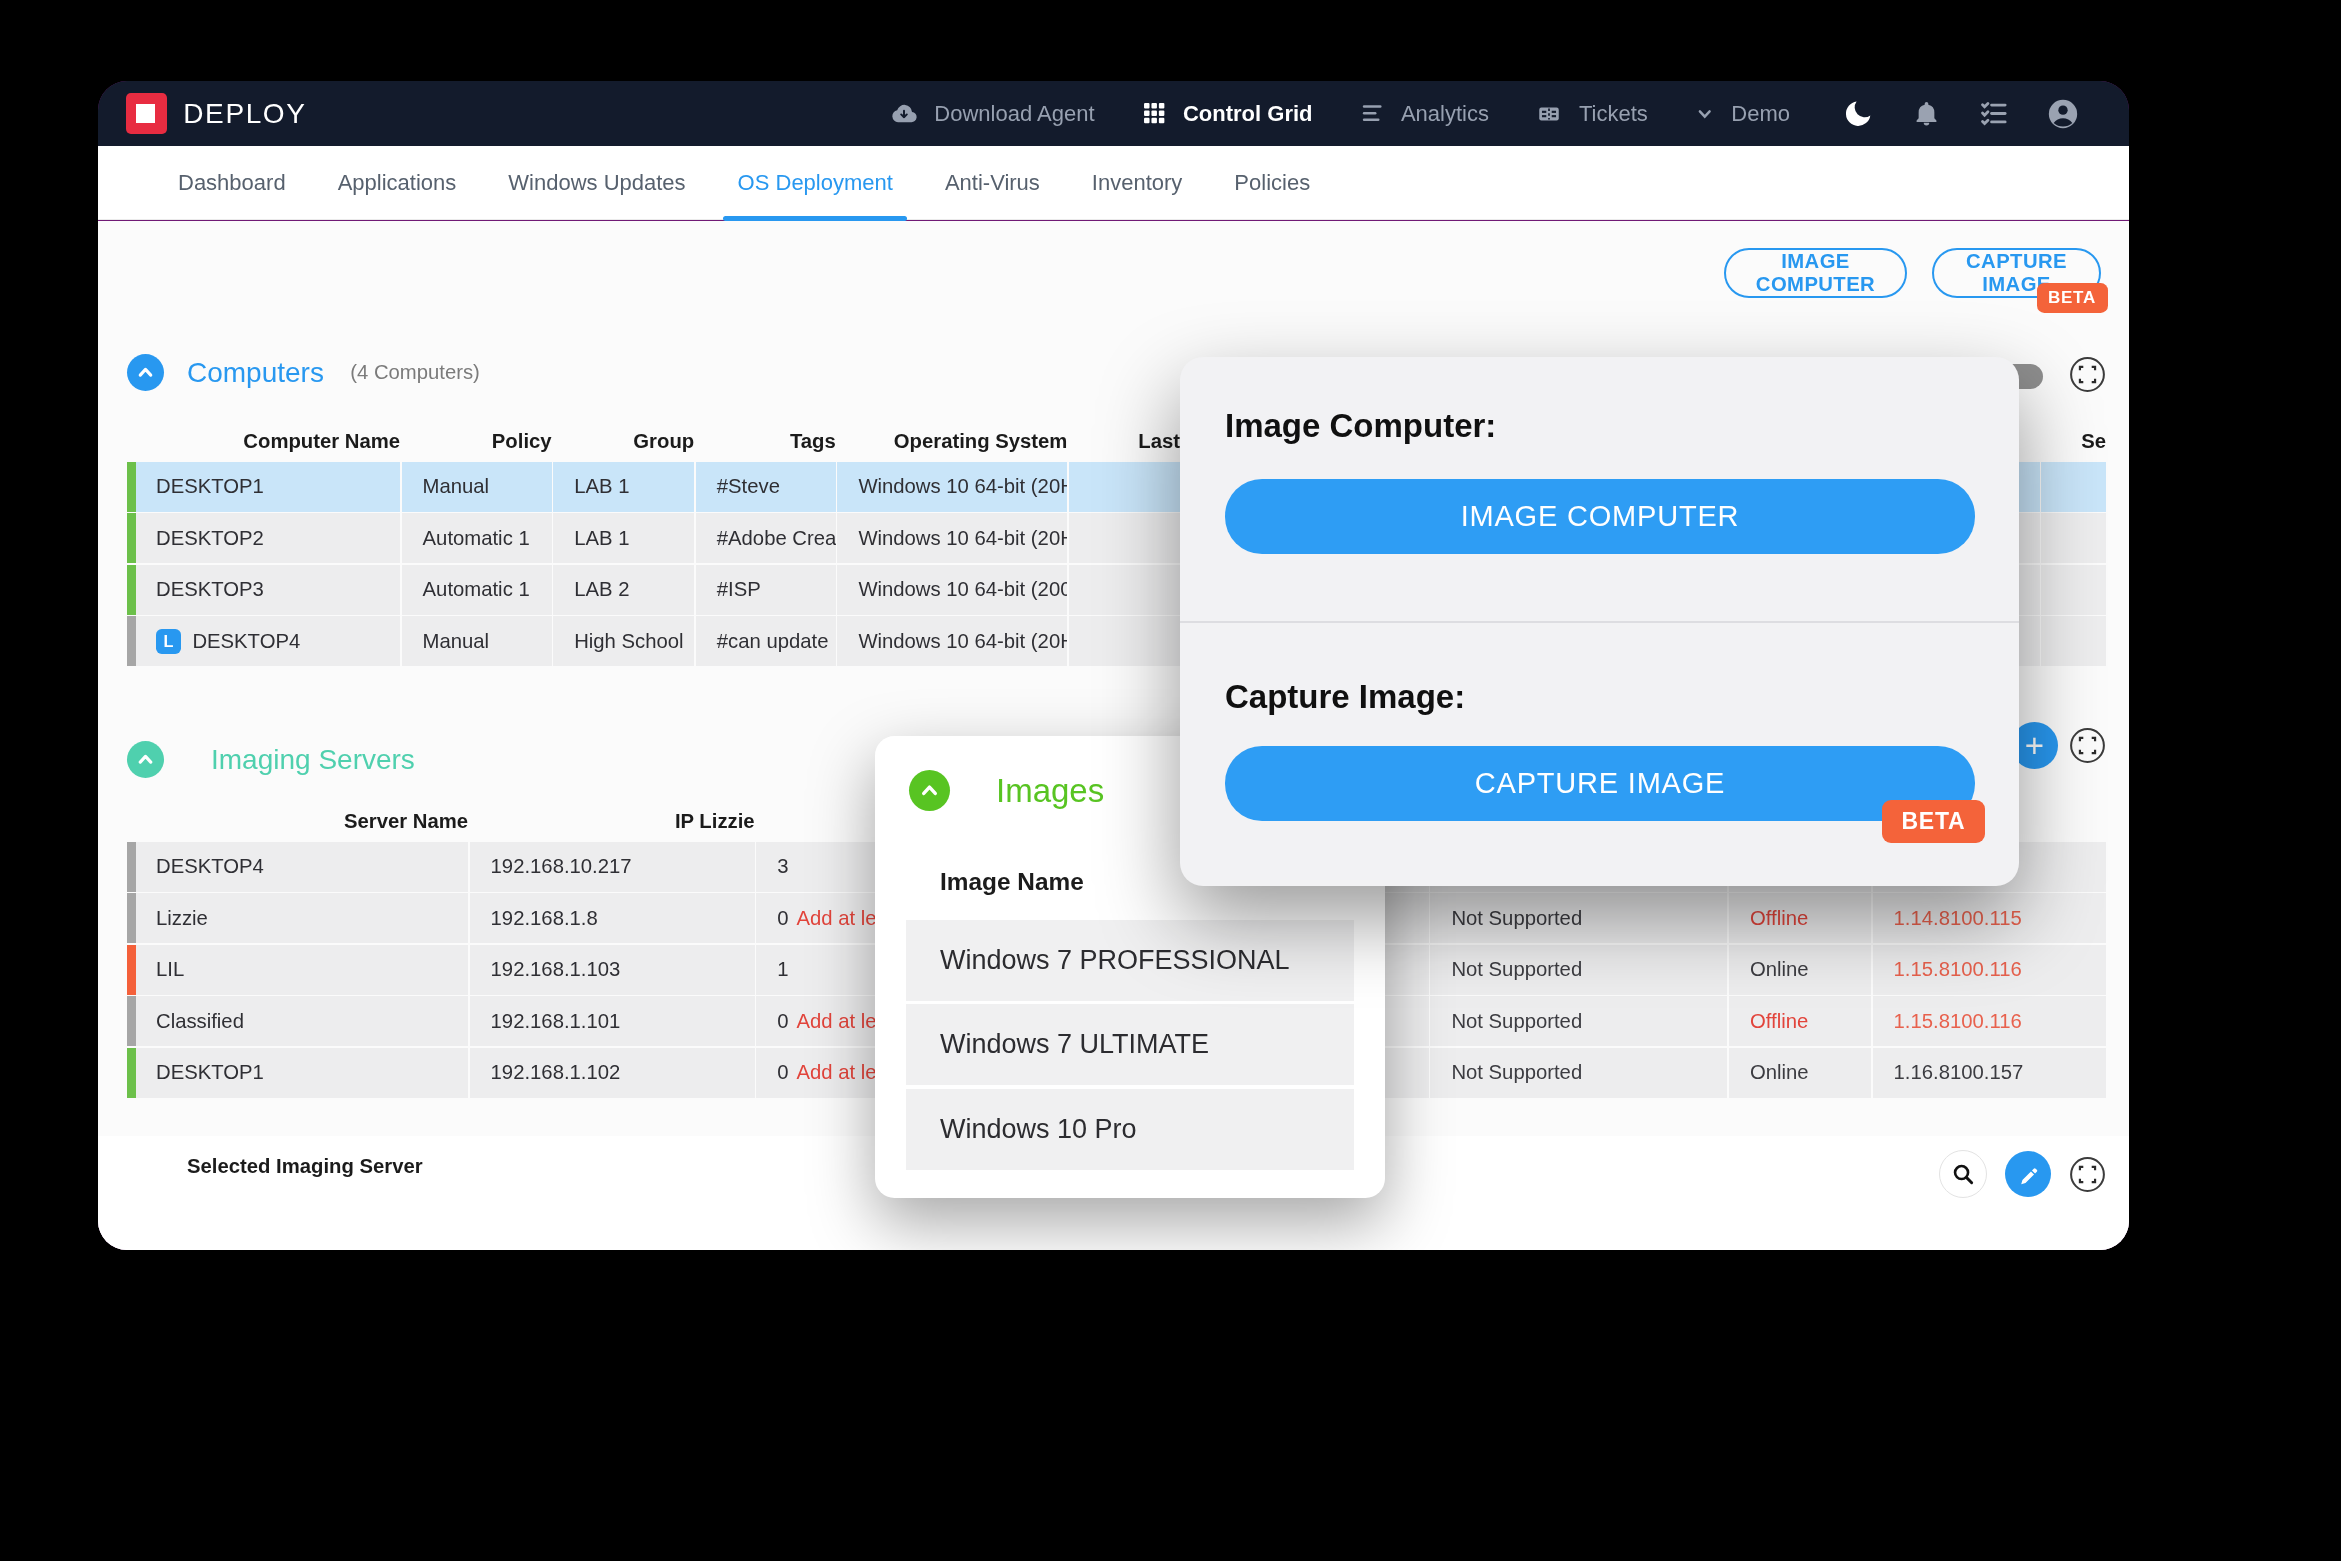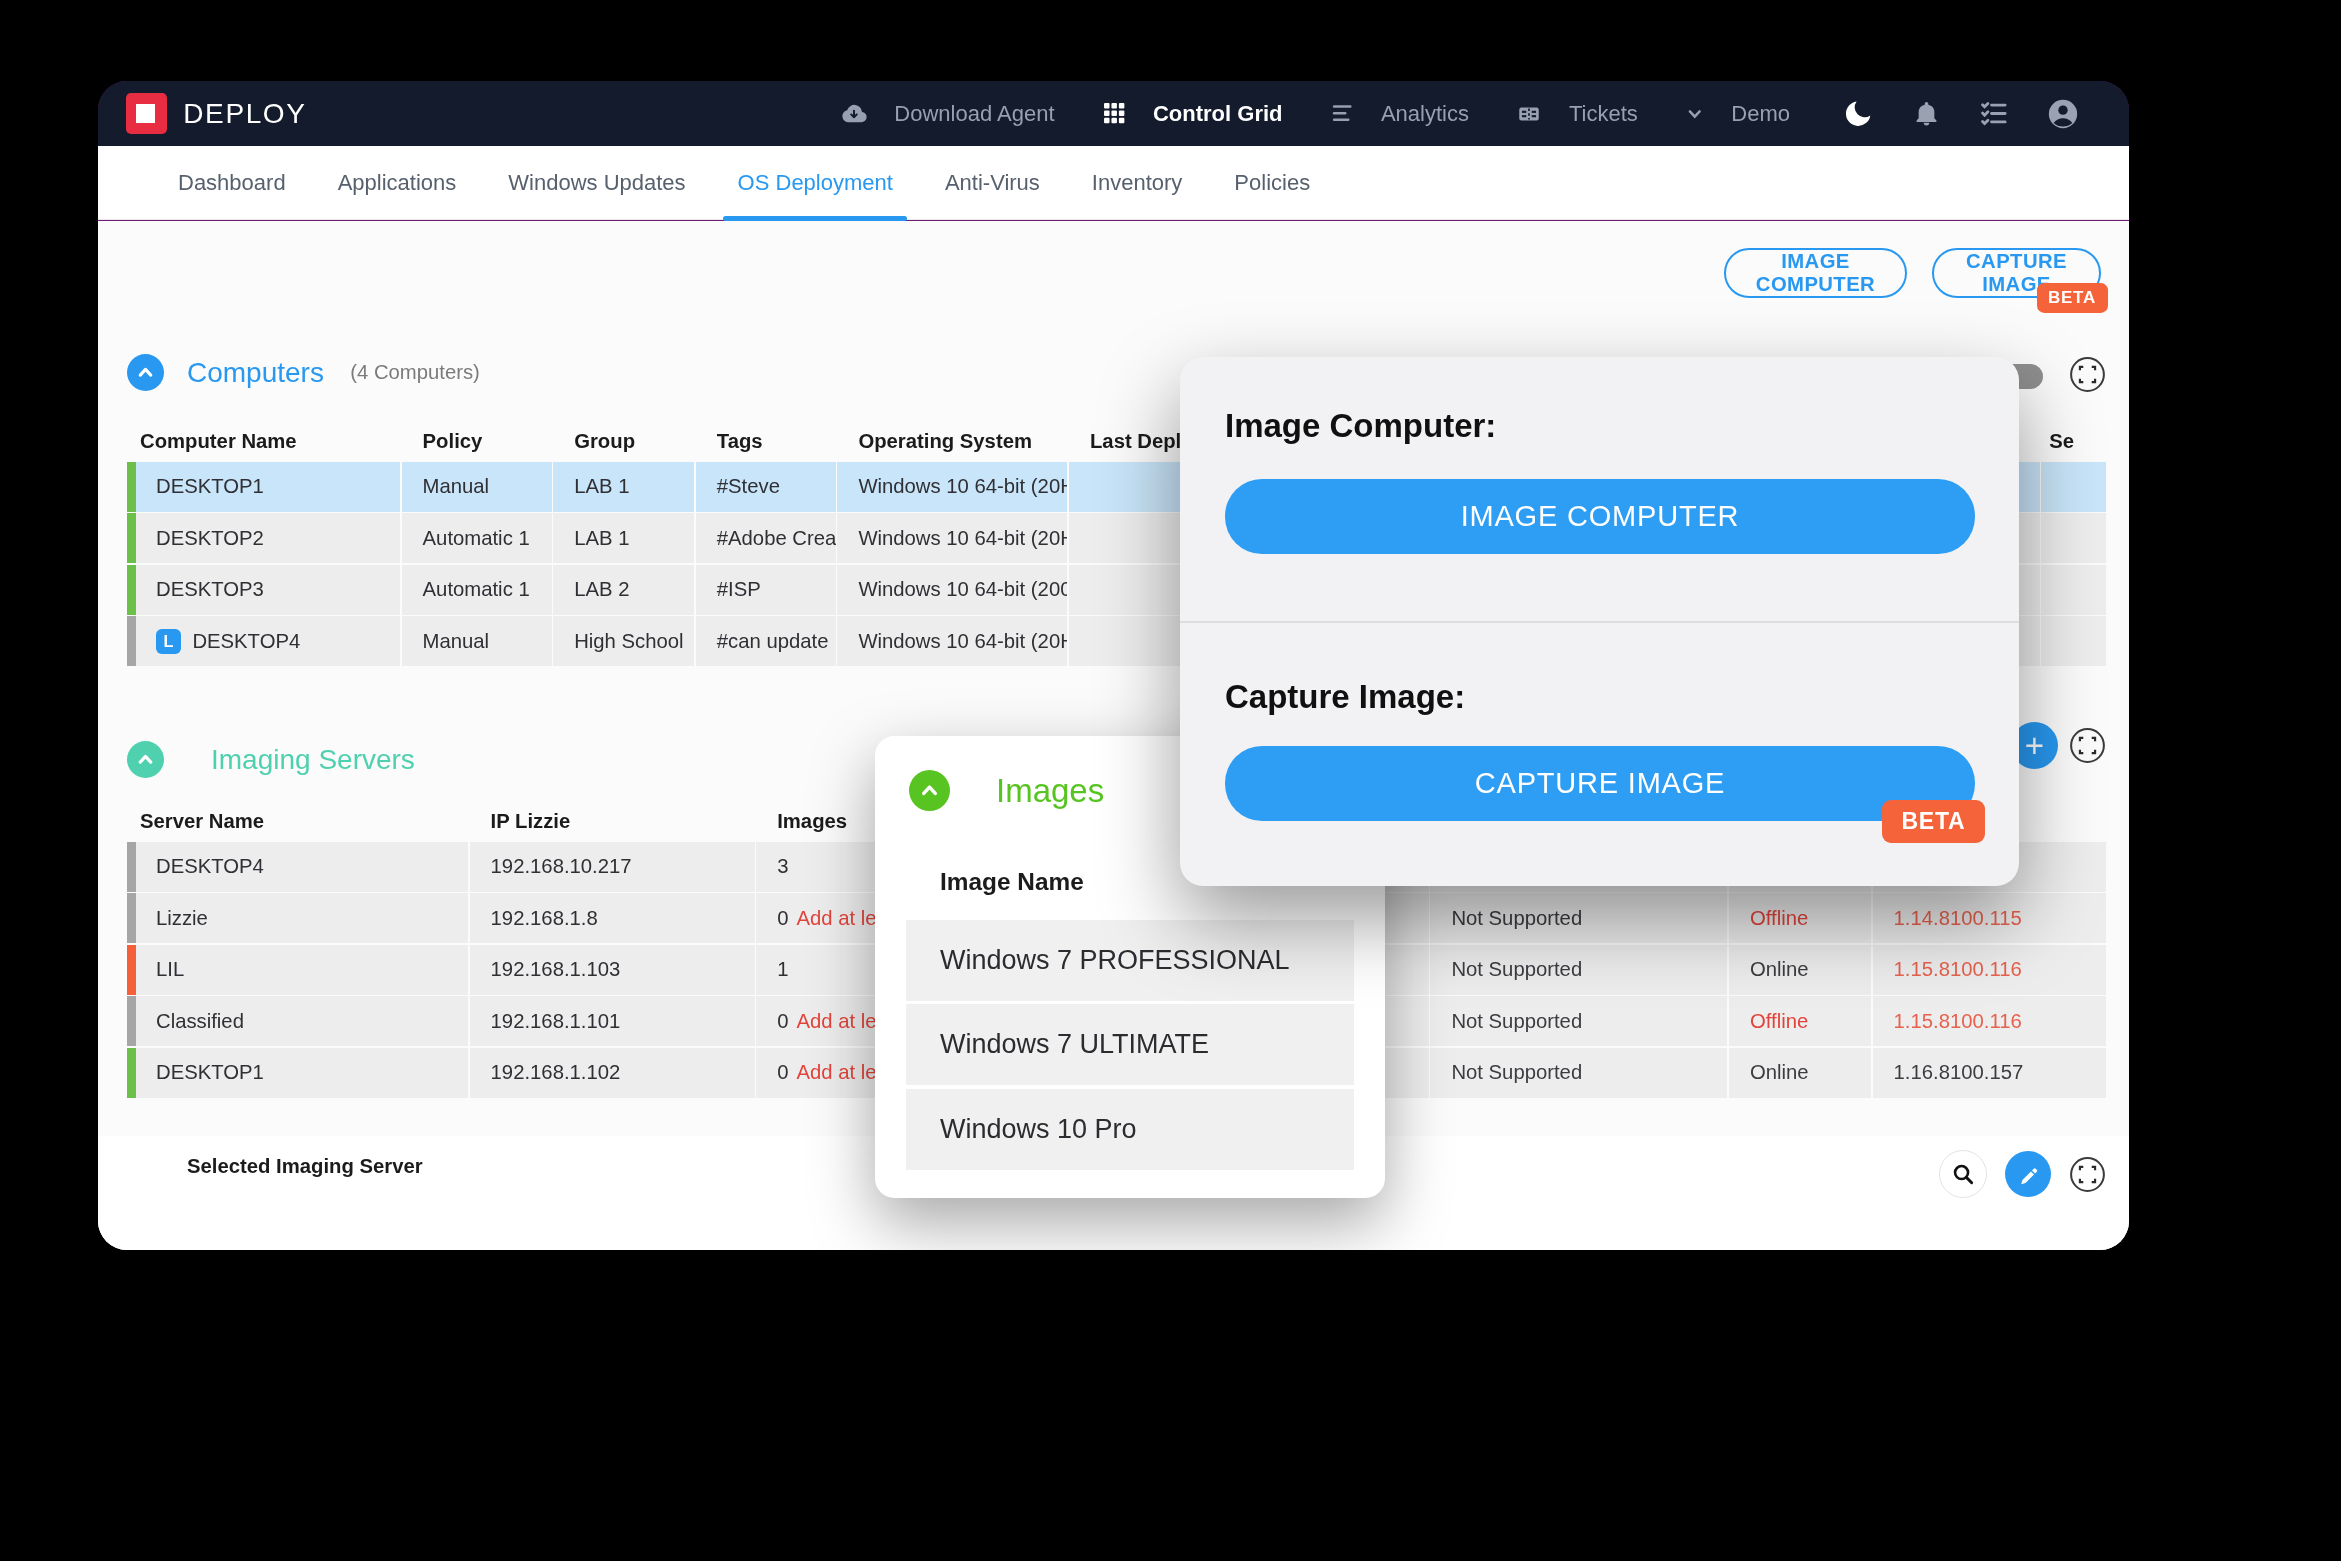--- a/index.html
+++ b/index.html
@@ -5,42 +5,42 @@
   html,body{margin:0;padding:0;}
   body{width:2342px;height:1561px;background:#000;font-family:"Liberation Sans",sans-serif;position:relative;overflow:hidden;}
   .card{position:absolute;left:98px;top:81px;width:2031px;height:1169px;background:#701a75;border-radius:29px;box-shadow:0 41px 114px rgba(0,0,0,.85);}
   
   .navbar{position:absolute;left:0;top:0;right:0;height:65px;background:#131b2c;border-radius:29px 29px 0 0;display:flex;align-items:center;}
   .brand{display:flex;align-items:center;margin-left:28px;}
   .logo{width:41px;height:41px;background:#e82c41;border-radius:4.9px;position:relative;display:inline-block;}
   .logo-in{position:absolute;left:9.8px;top:10.6px;width:19.5px;height:19.5px;background:#fff;}
   .brand-text{color:#fff;font-size:28px;font-weight:500;letter-spacing:1.6px;margin-left:16.3px;}
   .nav-items{display:flex;align-items:center;gap:47px;margin-left:auto;}
-  .nav-item{display:flex;align-items:center;gap:27px;color:#97a0b0;font-size:22px;cursor:pointer;text-decoration:none;text-align:right;}
+  .nav-item{display:flex;align-items:center;gap:17px;color:#97a0b0;font-size:22px;cursor:pointer;text-decoration:none;text-align:right;}
   .nav-item.active{color:#fff;font-weight:700;}
   .nav-icons{display:flex;align-items:center;gap:37px;margin-left:52px;margin-right:49px;}
   .nav-icons svg{display:block;cursor:pointer;}
   
   .tabbar{position:absolute;left:0;top:65px;right:0;height:73px;background:#fff;border-bottom:1.6px solid #ebebeb;display:flex;align-items:center;gap:52px;padding-left:80px;}
   .tab{position:relative;font-size:22px;color:#57616e;height:73px;display:flex;align-items:center;cursor:pointer;}
   .tab.active{color:#2898f0;}
   .tab.active::after{content:"";position:absolute;left:-14.6px;right:-14.6px;bottom:-2.4px;height:5.7px;background:#2898f0;border-radius:3.3px;}
   
   .content{position:absolute;left:0;top:140px;right:0;bottom:0;background:#fbfbfb;border-radius:0 0 29px 29px;}
   .footer-strip{position:absolute;left:0;bottom:0;right:0;height:114px;background:#fff;border-radius:0 0 29px 29px;}
   .pill-btn{position:absolute;height:50px;border:2.4px solid #2898f0;border-radius:28px;background:transparent;color:#2898f0;font-weight:700;font-size:20.3px;letter-spacing:0.4px;display:flex;align-items:center;justify-content:center;cursor:pointer;font-family:"Liberation Sans",sans-serif;}
   .beta-badge{position:absolute;background:#f4633a;color:#fff;font-size:17px;font-weight:700;padding:4.9px 11.4px;border-radius:7.3px;letter-spacing:0.8px;}
   .sec-head{position:absolute;display:flex;align-items:center;gap:23px;}
   .sec-circle{width:37px;height:37px;border-radius:50%;display:flex;align-items:center;justify-content:center;}
   .sec-title{font-size:28px;font-weight:500;}
   .sec-count{font-size:20.3px;color:#7b7b7b;margin-left:3.3px;}
   .blue-bg{background:#2898f0;} .teal-bg{background:#4fd0ae;} .green-bg{background:#58c422;}
   .blue-t{color:#2898f0;} .teal-t{color:#4fd0ae;margin-left:24px;} .green-t{color:#58c422;}
   
-  .tbl{position:absolute;left:29px;width:1646px;}
+  .tbl{position:absolute;left:29px;width:1646px;text-align:right;}
   .grid-c{display:grid;grid-template-columns:273px 150px 141px 140px 230px 208px 761px 65px;column-gap:1.6px;}
   .grid-s{display:grid;grid-template-columns:341px 285px 427px 244px 297px 142px 233px;column-gap:1.6px;}
   .thead{height:37px;align-items:center;}
   .th{font-size:20.3px;font-weight:700;color:#1b1b1b;padding-left:21px;}
   .trow{margin-top:1.6px;height:50px;}
   .td{background:#ededee;display:flex;align-items:center;font-size:20.3px;color:#2f2f34;padding-left:21px;position:relative;overflow:hidden;white-space:nowrap;}
   .sel .td{background:#c9e5f9;}
   .name-td{padding-left:29px;}
   .bar{position:absolute;left:0;top:0;bottom:0;width:9px;}
   .bar-green{background:#6cc04a;} .bar-gray{background:#a6a6a6;} .bar-orange{background:#f4603a;}

